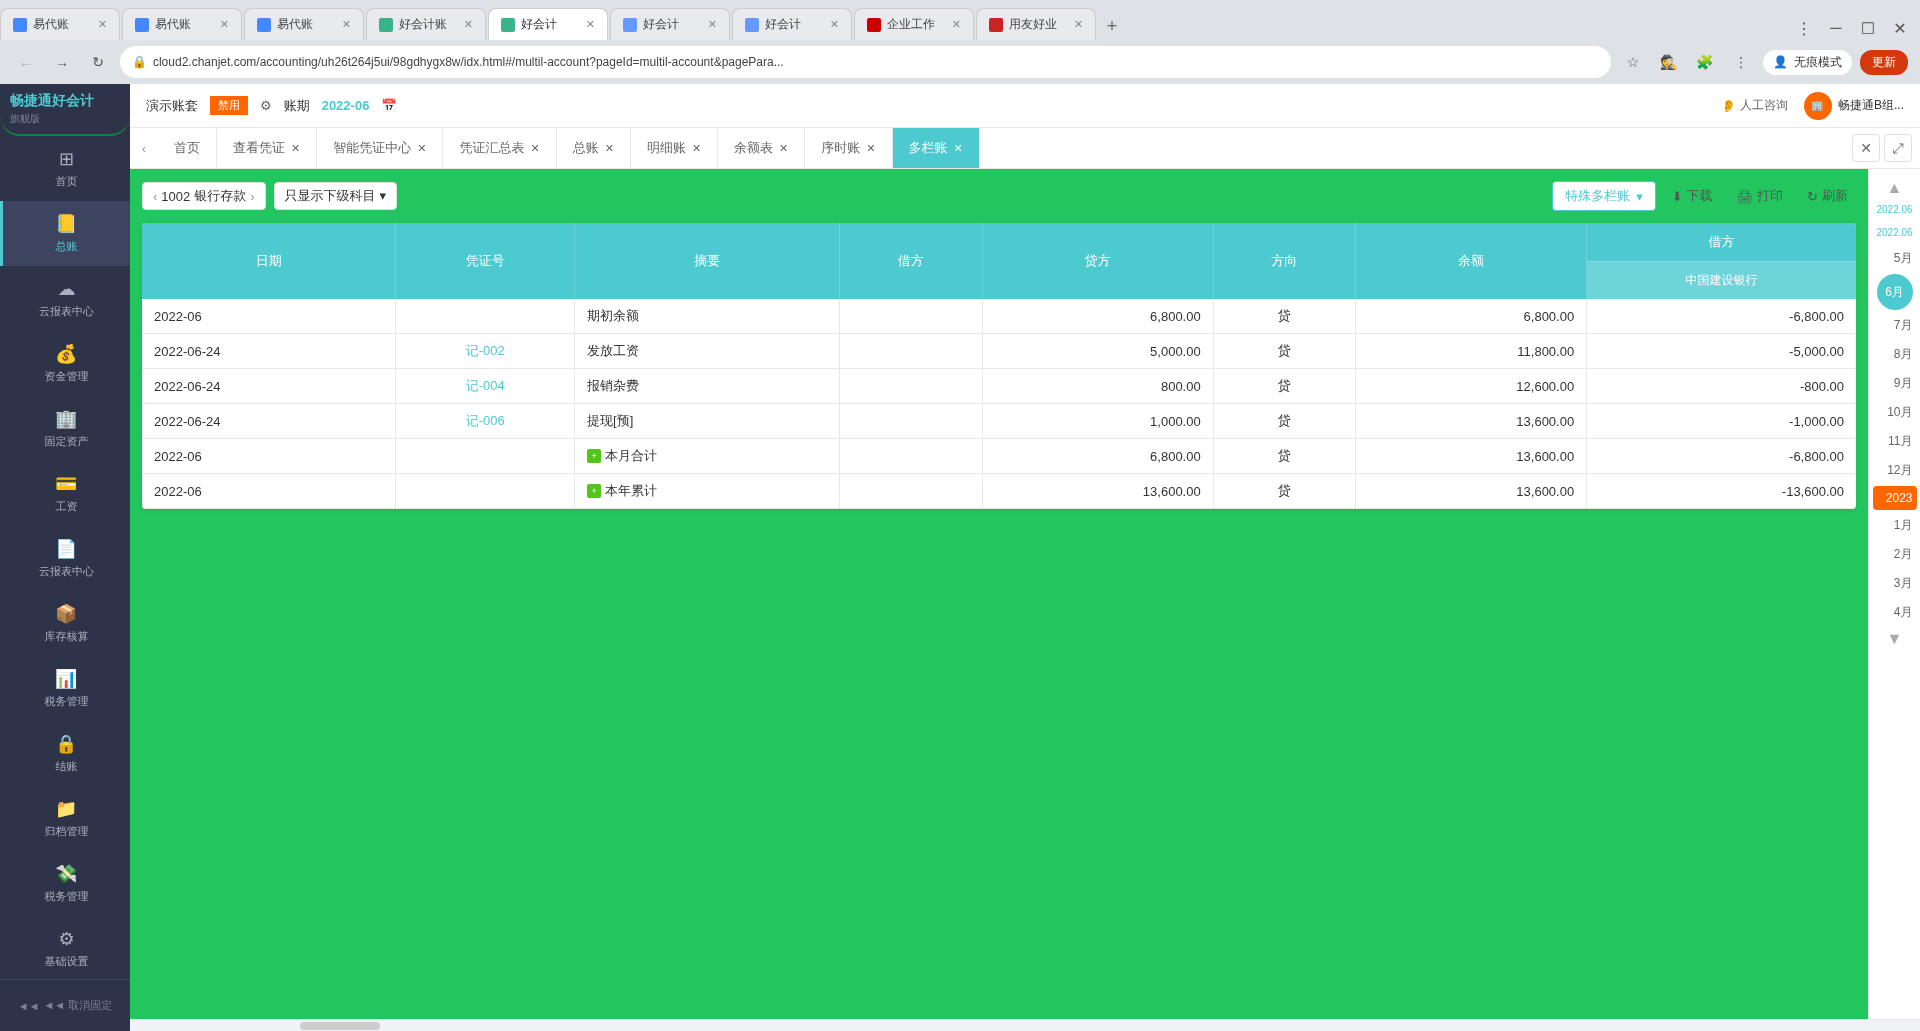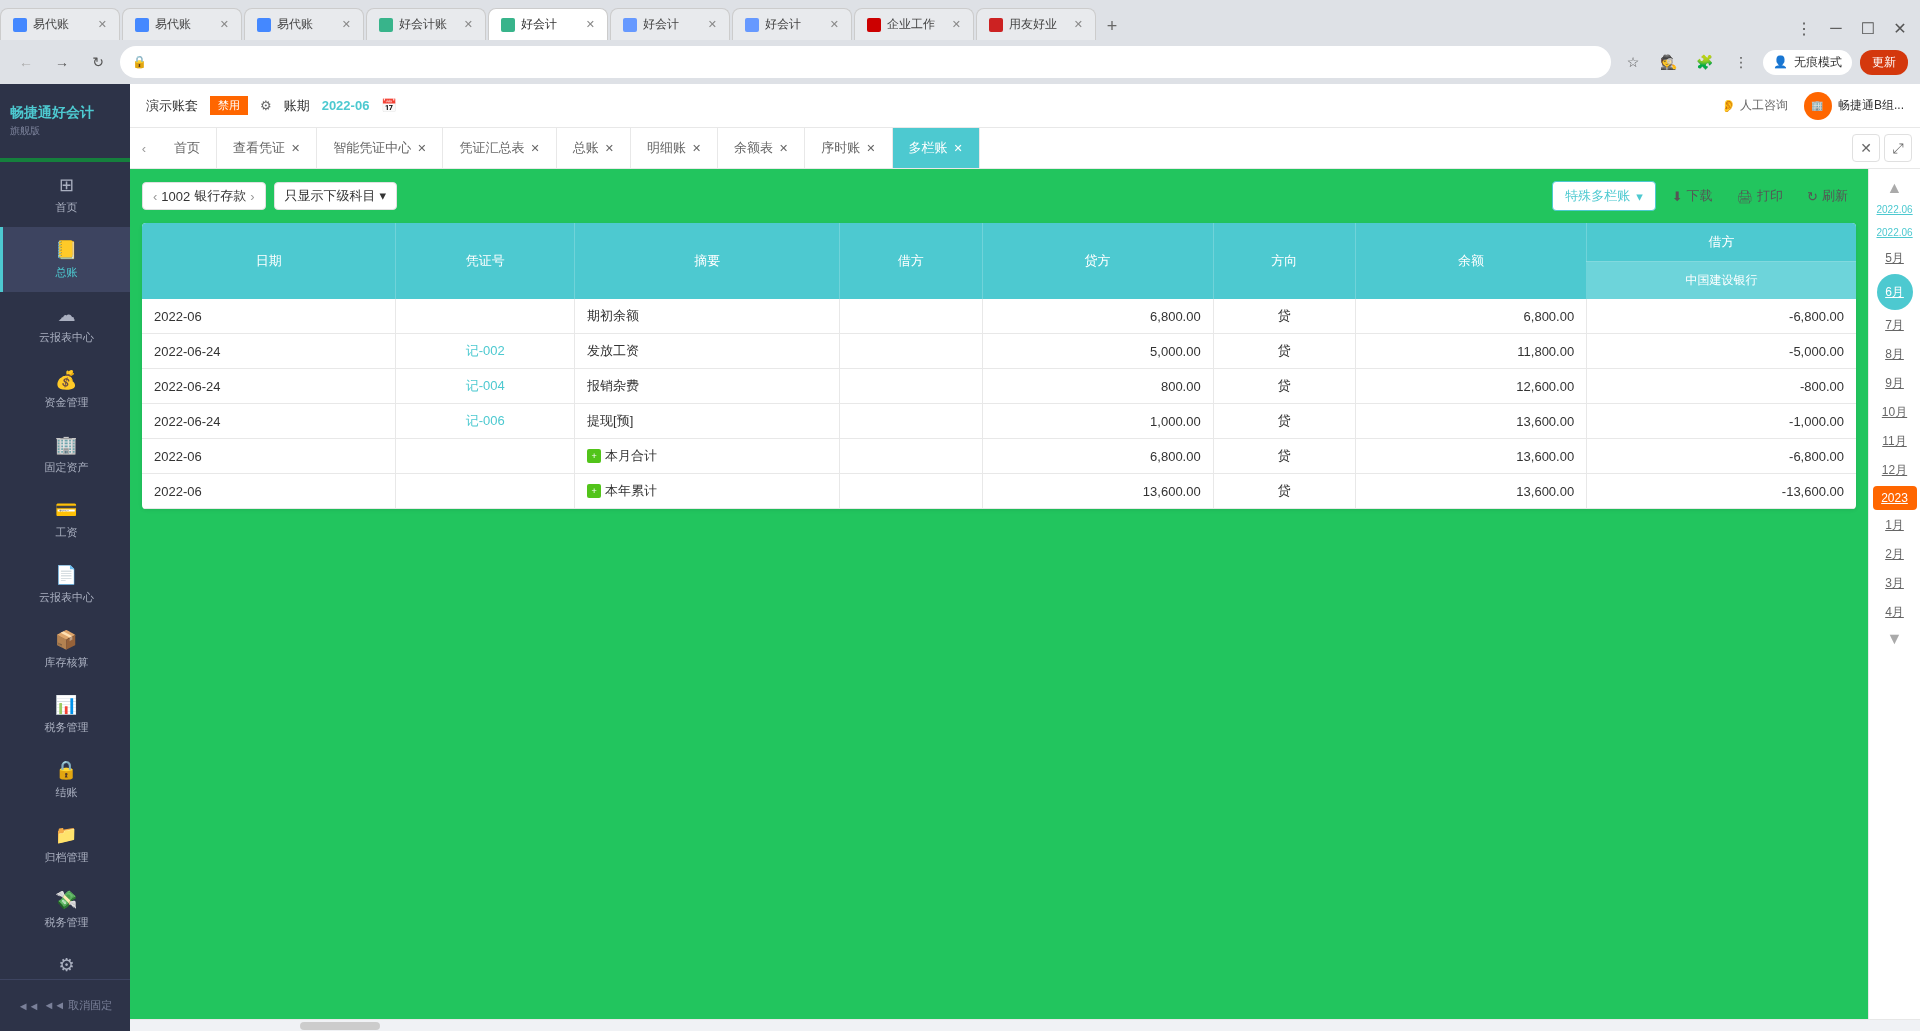--- a/index.html
+++ b/index.html
@@ -26,21 +26,21 @@
     .url-actions { display: flex; gap: 8px; }
     .url-action-btn { width: 28px; height: 28px; display: flex; align-items: center; justify-content: center; color: #555; cursor: pointer; border-radius: 50%; font-size: 14px; }
     .profile-btn { display: flex; align-items: center; gap: 6px; padding: 4px 10px; background: #fff; border-radius: 16px; font-size: 12px; color: #333; cursor: pointer; }
     .update-btn { background: #d4380d; color: white; padding: 4px 12px; border-radius: 12px; font-size: 12px; cursor: pointer; }
 
     
     .app-container { display: flex; height: calc(1031px - 84px); background: #fff; }
 
     
     .sidebar { width: 130px; background: #2d3348; color: #aab0c0; display: flex; flex-direction: column; height: 100%; flex-shrink: 0; }
-    .sidebar-logo { padding: 20px 10px; border-bottom: 4px solid #15803d; }
+    .sidebar-logo { padding: 8px 10px; border-bottom: 2px solid #15803d; border-radius: 20px; }
     .sidebar-logo-title { font-size: 14px; color: #4dc9d0; font-weight: bold; }
     .sidebar-logo-sub { font-size: 10px; color: #7a8099; margin-top: 2px; }
     .sidebar-items { flex: 1; overflow-y: auto; }
     .sidebar-item { display: flex; flex-direction: column; align-items: center; padding: 12px 8px; cursor: pointer; gap: 4px; border-left: 3px solid transparent; }
     .sidebar-item.active { background: #3d4460; color: #4dc9d0; border-left-color: #4dc9d0; }
     .sidebar-item-icon { font-size: 18px; }
     .sidebar-item-label { font-size: 11px; text-align: center; }
     .sidebar-footer { padding: 12px 8px; border-top: 1px solid #3d4460; }
     .sidebar-footer-item { display: flex; align-items: center; justify-content: center; gap: 4px; font-size: 11px; color: #7a8099; cursor: pointer; padding: 6px; }
 
@@ -82,21 +82,21 @@
     .ledger-table tbody td { padding: 8px 12px; text-align: center; font-size: 13px; color: #333; border-right: 1px solid #e8e8e8; }
     .ledger-table tbody td.align-right { text-align: right; }
     .ledger-table tbody td.align-left { text-align: left; }
     .ledger-table tbody td:last-child { border-right: none; }
     .voucher-link { color: #4dc9d0; cursor: pointer; text-decoration: none; }
     .summary-tag { display: inline-flex; align-items: center; gap: 4px; }
     .summary-icon { width: 14px; height: 14px; background: #52c41a; border-radius: 2px; display: inline-flex; align-items: center; justify-content: center; color: white; font-size: 9px; }
 
     
     .right-panel { width: 52px; background: #fff; border-left: 1px solid #e8e8e8; display: flex; flex-direction: column; align-items: center; padding: 8px 0; overflow-y: auto; flex-shrink: 0; }
-    .year-month-item { width: 44px; padding: 5px 4px; text-align: center; font-size: 12px; color: #666; cursor: pointer; border-radius: 4px; margin-bottom: 2px; text-decoration: underline; }
+    .year-month-item { width: 44px; padding: 5px 4px; text-align: right; font-size: 12px; color: #666; cursor: pointer; border-radius: 4px; margin-bottom: 2px; }
     .year-month-item.active { background: #4dc9d0; color: white; border-radius: 50%; width: 36px; height: 36px; display: flex; align-items: center; justify-content: center; margin: 0 auto 2px; }
     .year-month-item.highlight-year { background: #ff6600; color: white; border-radius: 4px; }
     .panel-scroll-btn { width: 32px; height: 22px; display: flex; align-items: center; justify-content: center; cursor: pointer; color: #aaa; font-size: 16px; }
     .panel-ctrl-btn { width: 28px; height: 28px; display: flex; align-items: center; justify-content: center; border: 1px solid #e0e0e0; border-radius: 4px; cursor: pointer; color: #666; font-size: 14px; background: #fff; }
 
     
     .ledger-content::-webkit-scrollbar { width: 6px; height: 6px; }
     .ledger-content::-webkit-scrollbar-thumb { background: #ccc; border-radius: 3px; }
 
     .content-wrapper { display: flex; flex: 1; overflow: hidden; }
@@ -160,20 +160,21 @@
       <div class="win-btn close">✕</div>
     </div>
   </div>
 
   <div class="address-bar">
     <div class="nav-btn disabled">←</div>
     <div class="nav-btn">→</div>
     <div class="nav-btn">↻</div>
     <div class="url-bar">
       <span class="url-lock">🔒</span>
+      <span class="url-text">cloud2.chanjet.com/accounting/uh26t264j5ui/98gdhygx8w/idx.html#/multil-account?pageId=multil-account&amp;pagePara...</span>
     </div>
     <div class="url-actions">
       <div class="url-action-btn">☆</div>
       <div class="url-action-btn">🕵</div>
       <div class="url-action-btn">🧩</div>
       <div class="url-action-btn">⋮</div>
     </div>
     <div class="profile-btn">
       <span>👤</span>
       <span>无痕模式</span>

